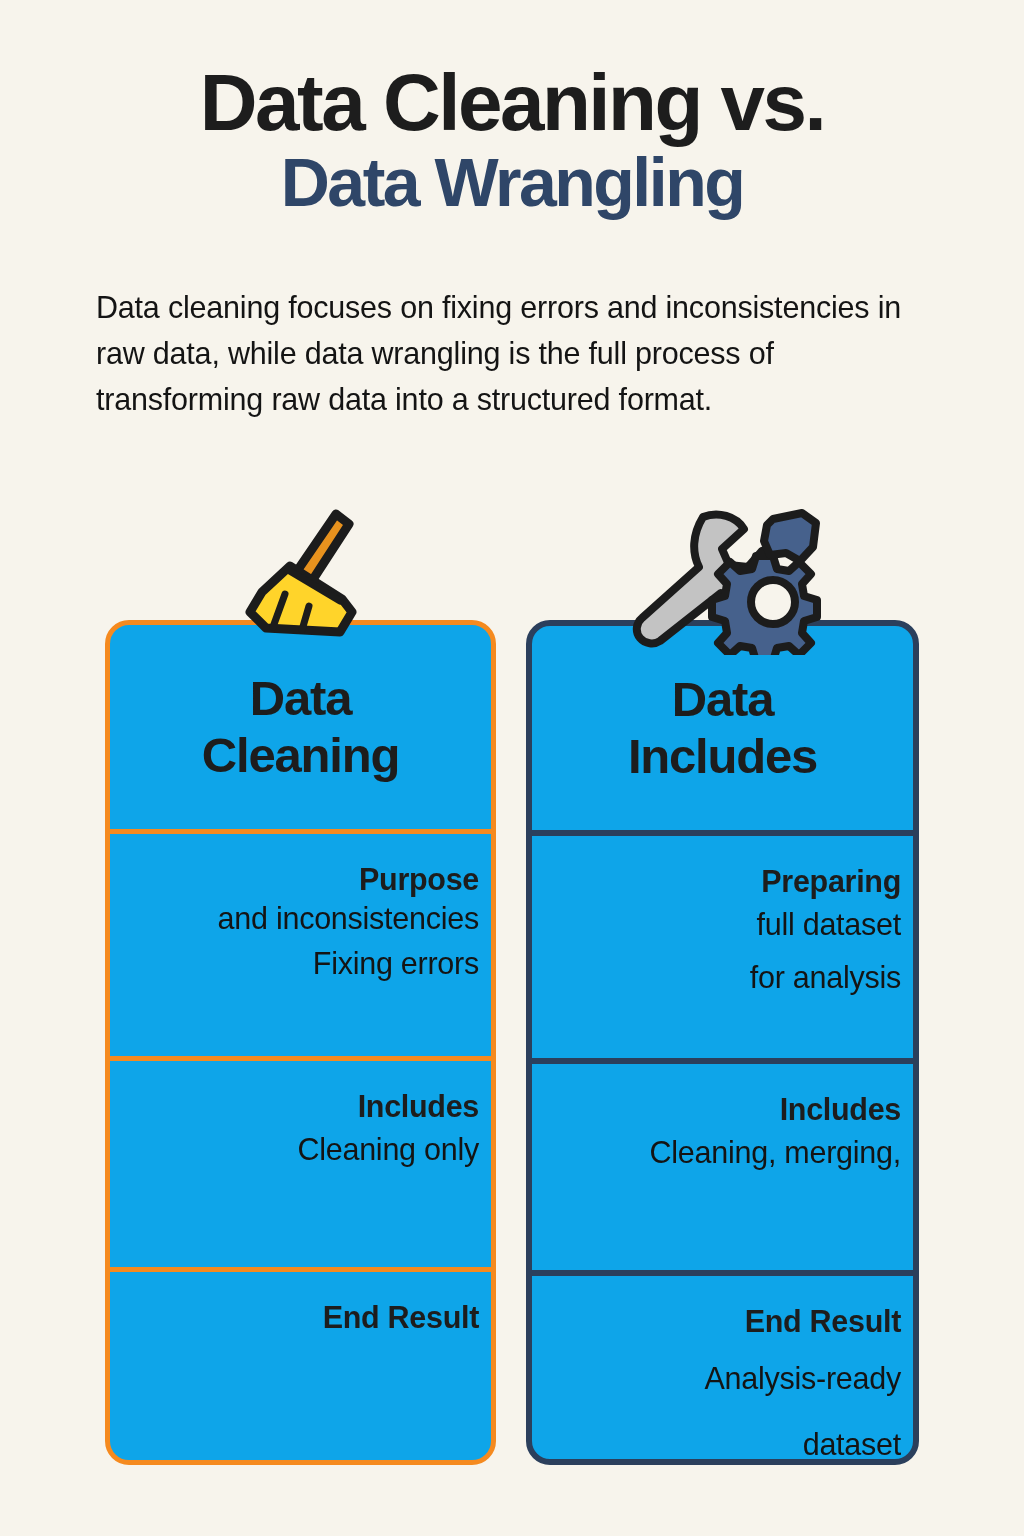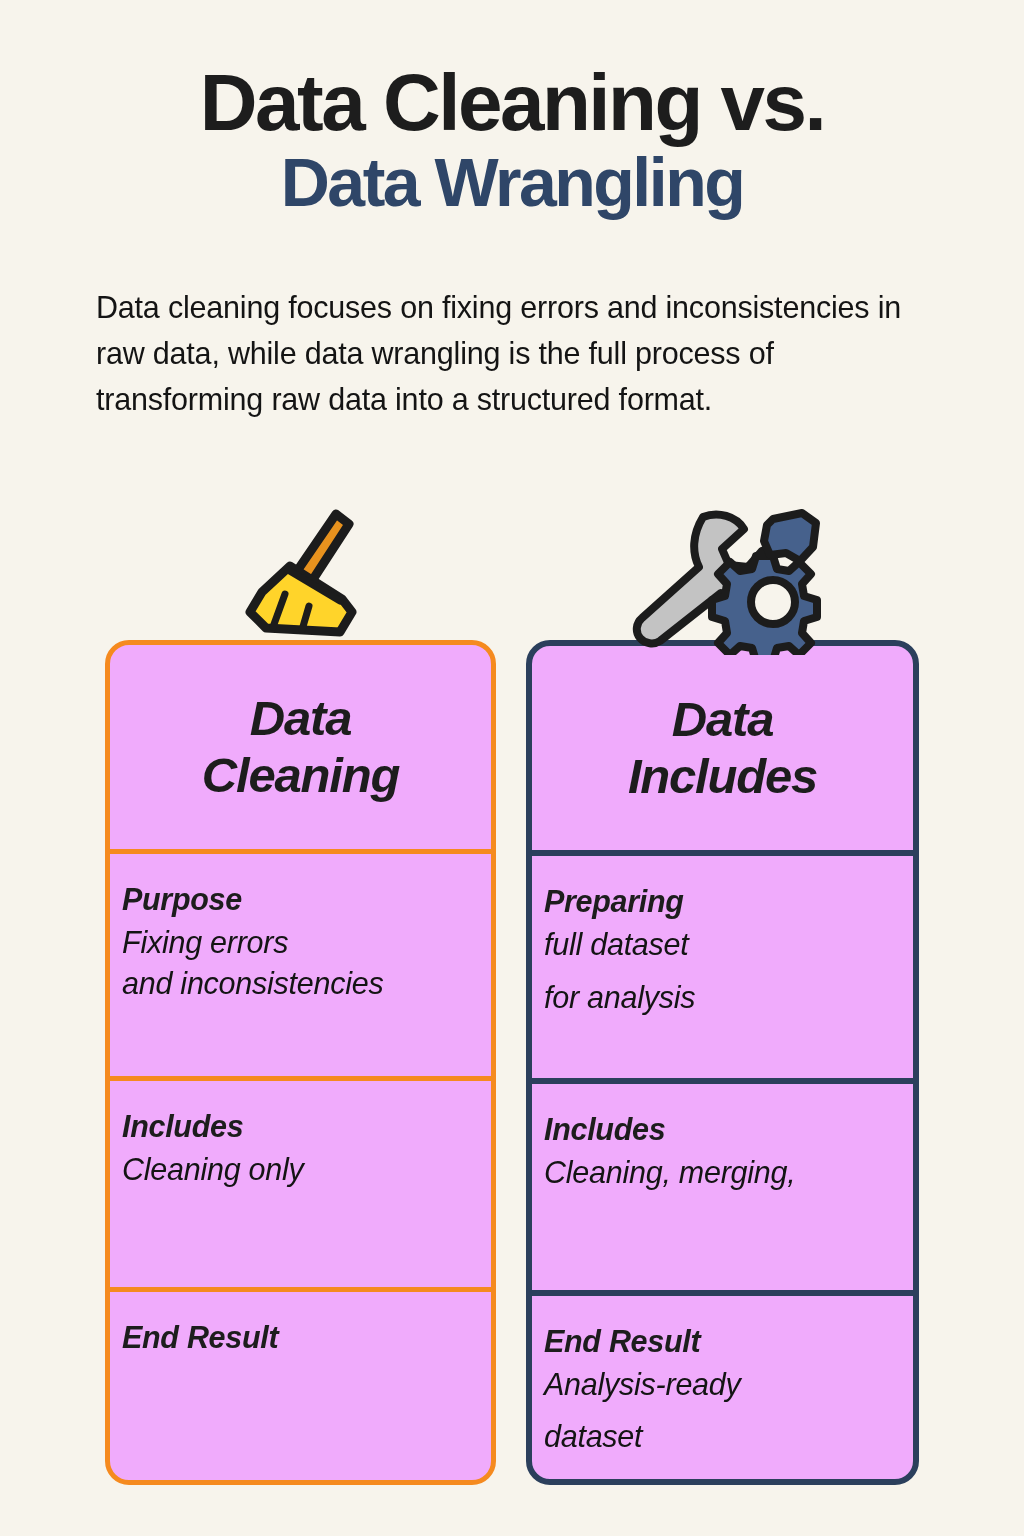--- a/index.html
+++ b/index.html
@@ -54,26 +54,25 @@
     font-size: 30.5px;
     line-height: 1.51;
     color: #141414;
     text-align: left;
     letter-spacing: -0.2px;
   }
 
   
   .card {
     position: absolute;
-    top: 640px;
+    top: 620px;
     height: 845px;
-    background: #f0abfc;
+    background: #0ea5e9;
     border-radius: 24px;
     overflow: hidden;
-    font-style: italic;
   }
   .card-left {
     left: 105px;
     width: 391px;
     border: 5px solid #F58A1F;
   }
   .card-right {
     left: 526px;
     width: 393px;
     border: 6px solid #2B3F5C;
@@ -94,28 +93,28 @@
     letter-spacing: -1.2px;
     color: #1D1D1D;
   }
 
   .divider { height: 0; border-top: 5px solid #F58A1F; }
   .card-right .divider { border-top: 6px solid #2B3F5C; }
 
   .row {
     display: flex;
     flex-direction: column;
-    align-items: flex-start;
+    align-items: flex-end;
     justify-content: flex-start;
     text-align: center;
     padding: 26px 12px 10px 12px;
   }
   .row-h1 { height: 222px; }
   .row-h2 { height: 206px; }
-  .row-h3 { height: 198px; }
+  .row-h3 { height: 198px; gap: 14px; }
 
   .row-label {
     font-size: 30.5px;
     font-weight: 700;
     color: #1D1D1D;
     line-height: 1.26;
     letter-spacing: -0.3px;
   }
   .row-value {
     font-size: 30.5px;
@@ -196,22 +195,22 @@
 
   <div class="card card-left">
     <div class="card-head">
       <div class="card-head-title">Data</div>
       <div class="card-head-title">Cleaning</div>
     </div>
 
     <div class="divider"></div>
     <div class="row row-h1">
       <div class="row-label">Purpose</div>
+      <div class="row-value" style="margin-top:0">and inconsistencies</div>
       <div class="row-value">Fixing errors</div>
-      <div class="row-value" style="margin-top:0">and inconsistencies</div>
     </div>
 
     <div class="divider"></div>
     <div class="row row-h2">
       <div class="row-label">Includes</div>
       <div class="row-value">Cleaning only</div>
     </div>
 
     <div class="divider"></div>
     <div class="row row-h3">

